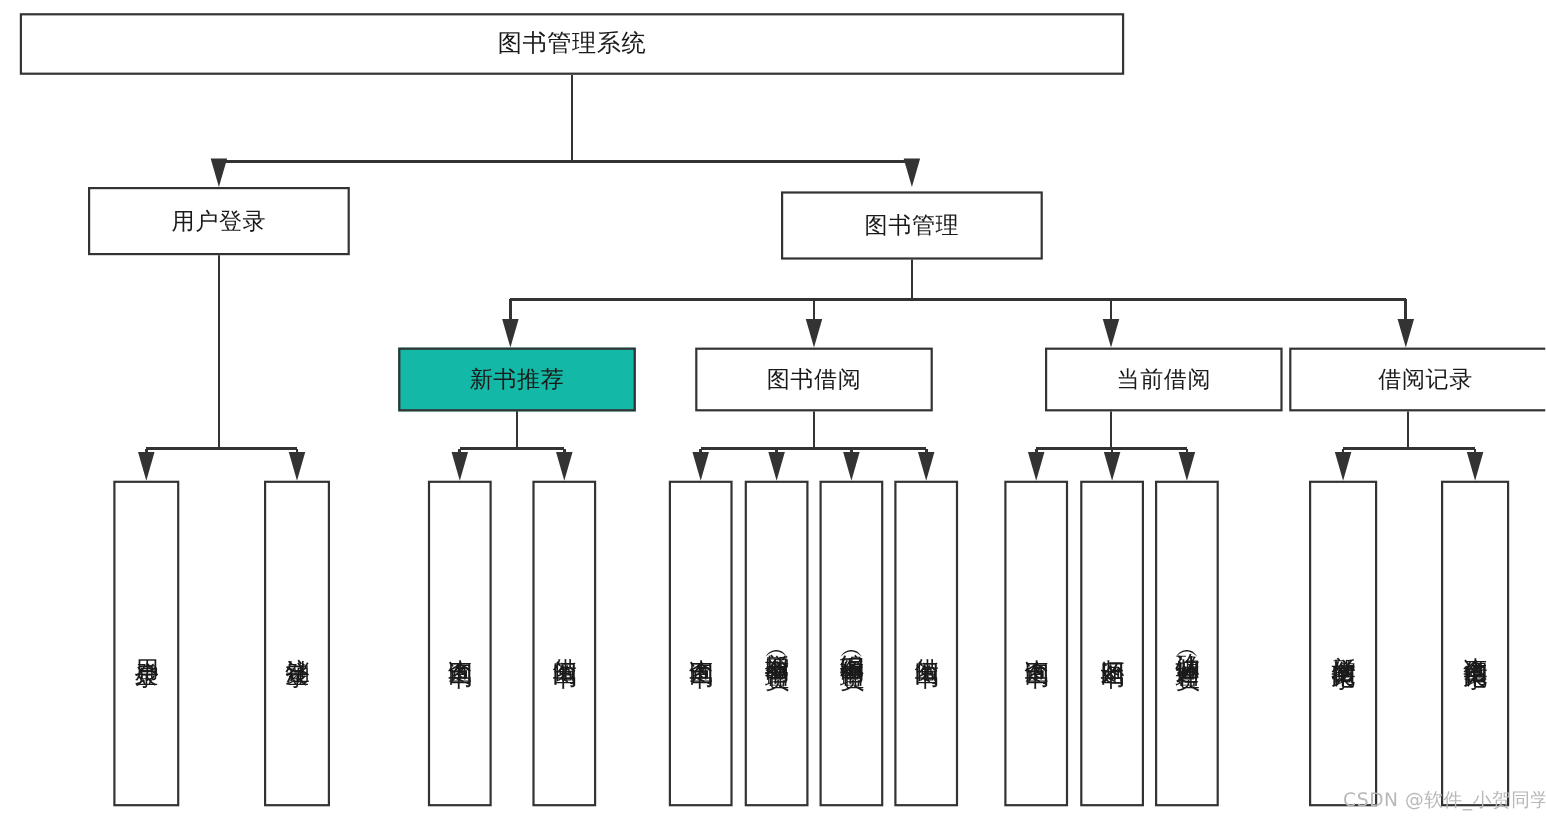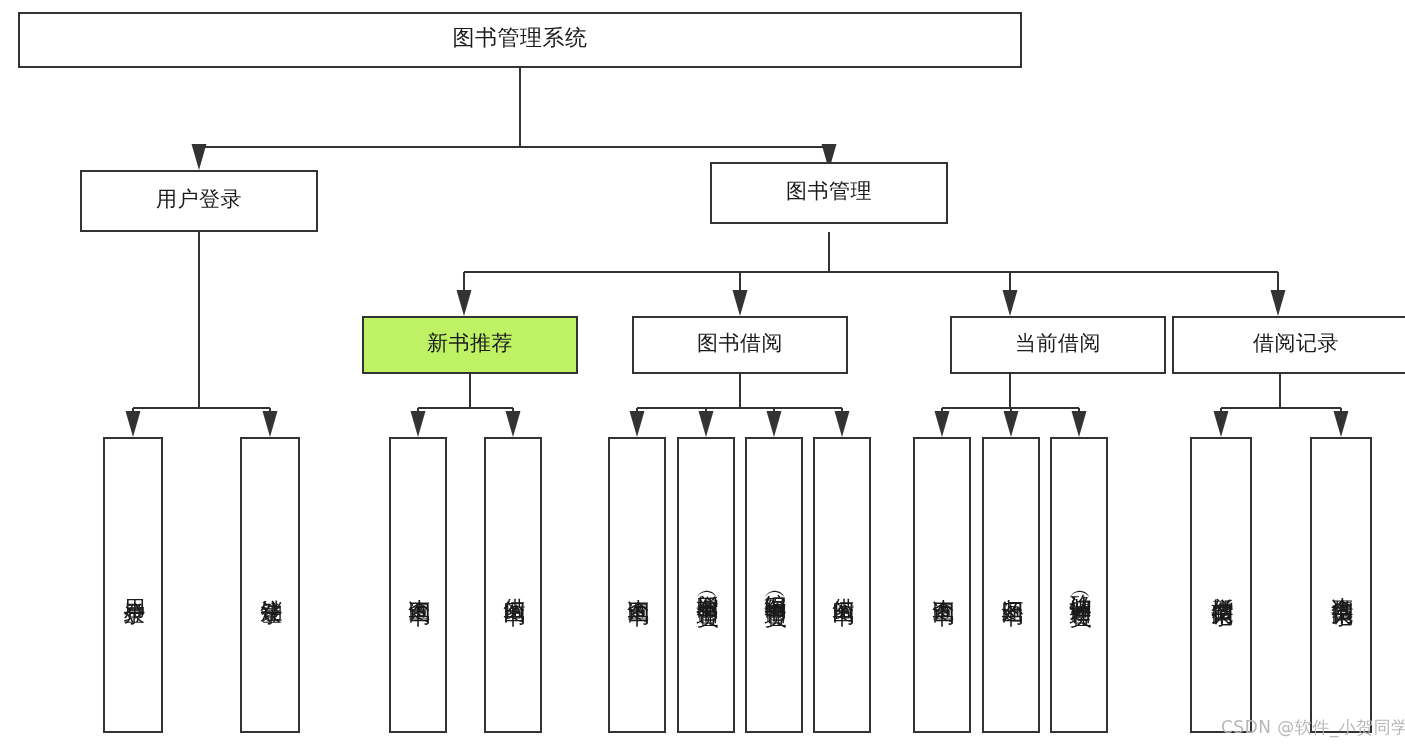--- a/index.html
+++ b/index.html
@@ -28,21 +28,20 @@
   }
   .node {
     position: absolute;
     box-sizing: border-box;
     background: #ffffff;
     border: 2px solid #c2410c;
     display: flex;
     align-items: center;
     justify-content: center;
     color: #1a1a1a;
-    font-family: Liberation Mono, monospace;
   }
   .node .label {
     text-align: center;
     line-height: 1.18;
     letter-spacing: 0.5px;
   }
   
   .node.horiz .label {
     font-size: 21px;
   }
@@ -133,25 +132,25 @@
       <polygon points="1333.5,411 1348.5,411 1341,437" fill="#333333"></polygon>
     </svg>
 
   <div class="node root horiz" id="node-root" style="left: 18px; top: 12px; width: 1004px; height: 56px; border-color: rgb(51, 51, 51); background: rgb(255, 255, 255); color: rgb(26, 26, 26);">
     <span class="label">图书管理系统</span>
   </div>
 
   <div class="node horiz" id="node-l2-0" style="left: 80px; top: 170px; width: 238px; height: 62px; border-color: rgb(51, 51, 51); background: rgb(255, 255, 255); color: rgb(26, 26, 26);">
     <span class="label">用户登录</span>
   </div>
-  <div class="node horiz" id="node-l2-1" style="left: 710px; top: 162px; width: 238px; height: 62px; border-color: rgb(51, 51, 51); background: rgb(255, 255, 255); color: rgb(26, 26, 26);">
+  <div class="node horiz" id="node-l2-1" style="left: 710px; top: 174px; width: 238px; height: 62px; border-color: rgb(51, 51, 51); background: rgb(255, 255, 255); color: rgb(26, 26, 26);">
     <span class="label">图书管理</span>
   </div>
 
-  <div class="node horiz" id="node-l3-0" style="left: 362px; top: 316px; width: 216px; height: 58px; border-color: rgb(51, 51, 51); background: #bef264; color: rgb(26, 26, 26);">
+  <div class="node horiz" id="node-l3-0" style="left: 362px; top: 316px; width: 216px; height: 58px; border-color: rgb(51, 51, 51); background: #14b8a6; color: rgb(26, 26, 26);">
     <span class="label">新书推荐</span>
   </div>
   <div class="node horiz" id="node-l3-1" style="left: 632px; top: 316px; width: 216px; height: 58px; border-color: rgb(51, 51, 51); background: rgb(255, 255, 255); color: rgb(26, 26, 26);">
     <span class="label">图书借阅</span>
   </div>
   <div class="node horiz" id="node-l3-2" style="left: 950px; top: 316px; width: 216px; height: 58px; border-color: rgb(51, 51, 51); background: rgb(255, 255, 255); color: rgb(26, 26, 26);">
     <span class="label">当前借阅</span>
   </div>
   <div class="node horiz" id="node-l3-3" style="left: 1172px; top: 316px; width: 248px; height: 58px; border-color: rgb(51, 51, 51); background: rgb(255, 255, 255); color: rgb(26, 26, 26);">
     <span class="label">借阅记录</span>

